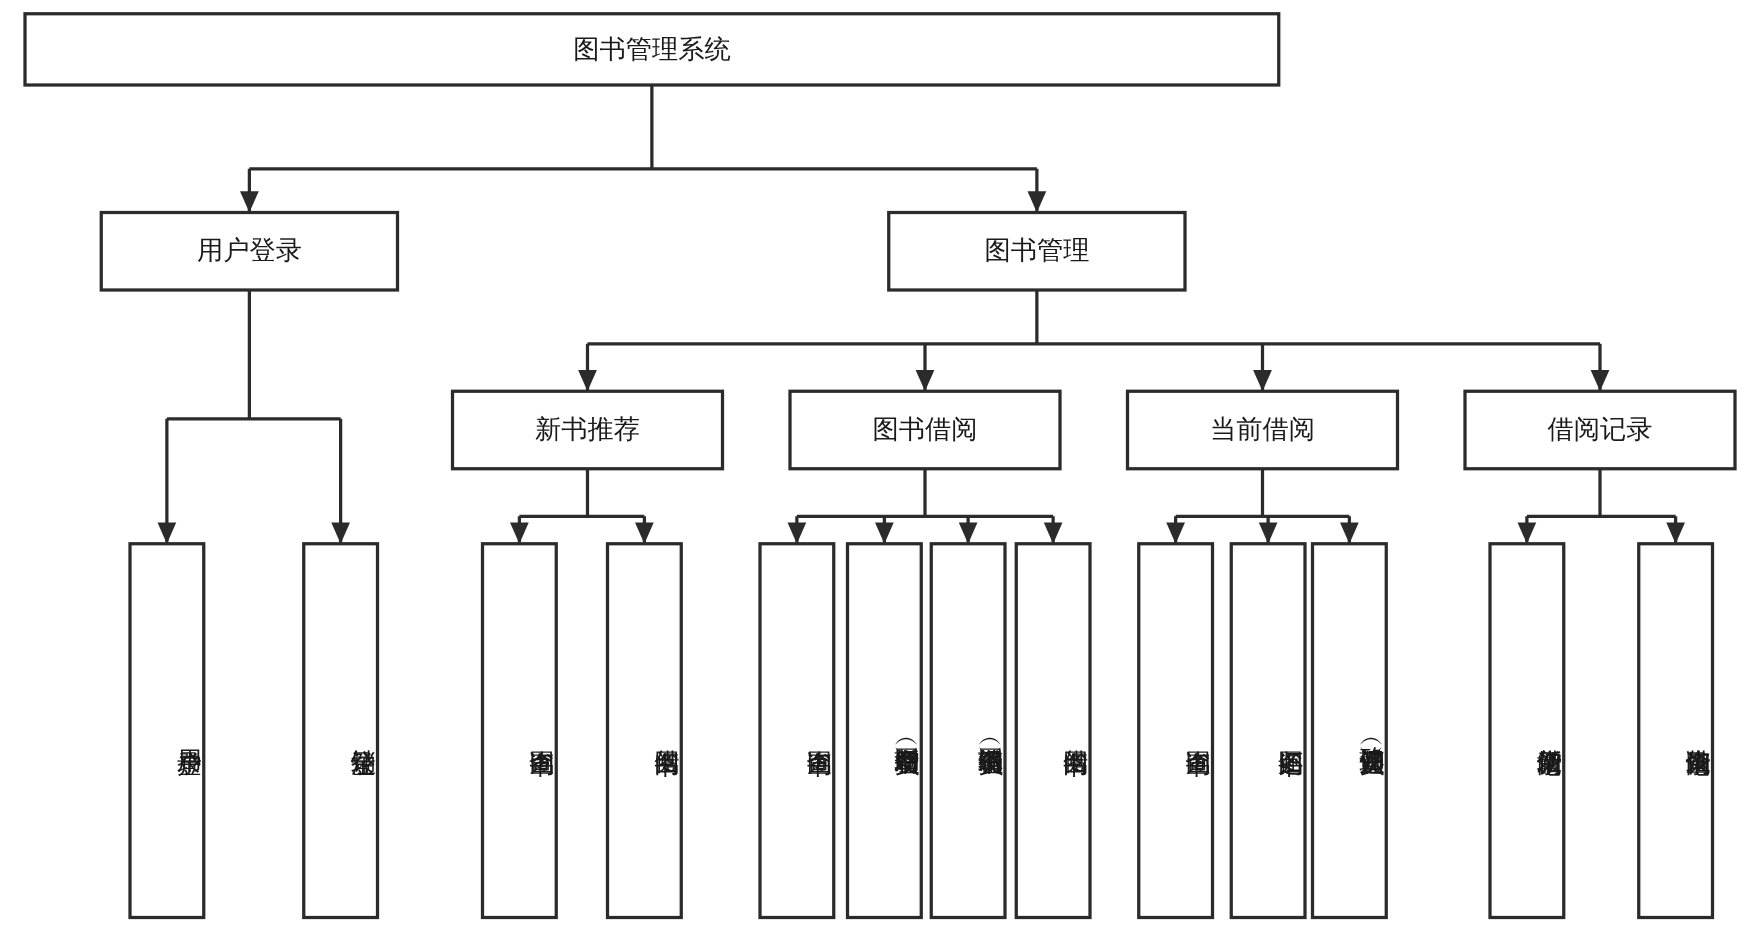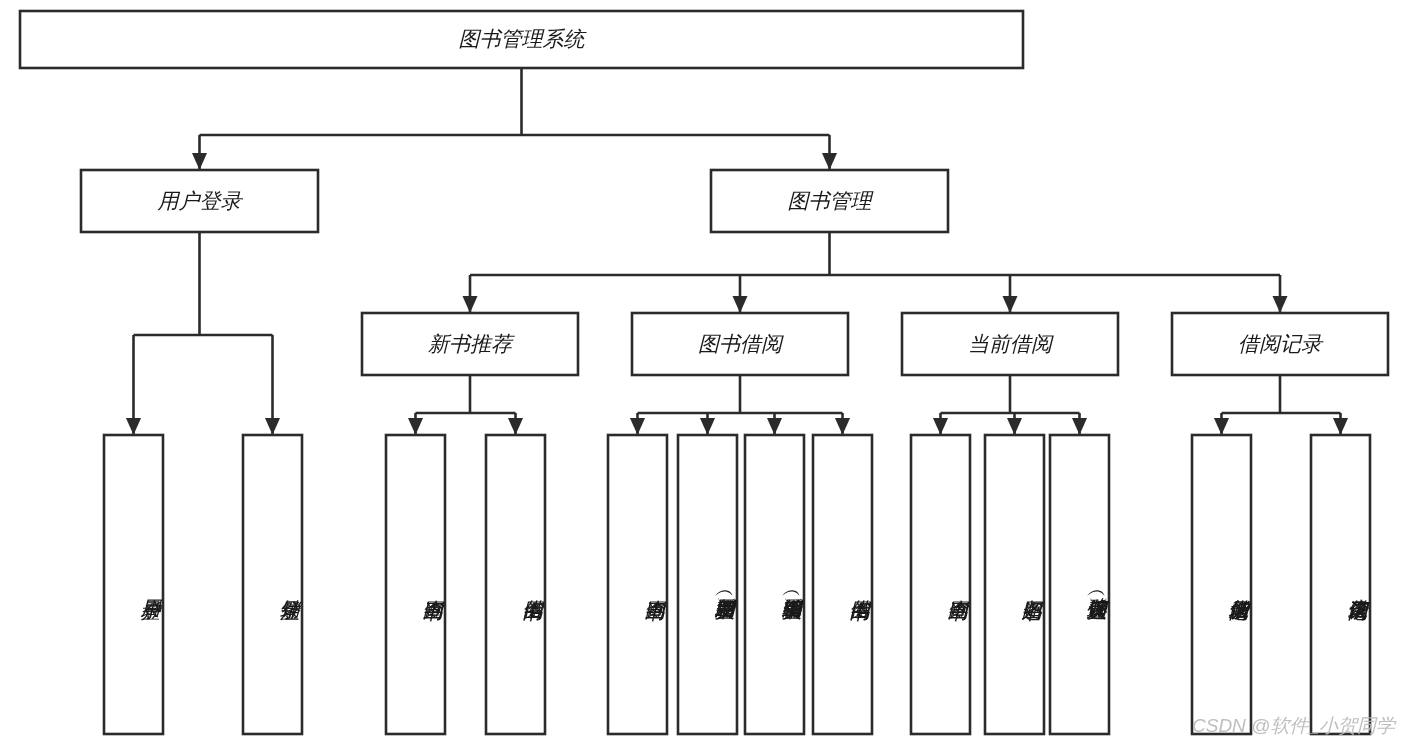--- a/index.html
+++ b/index.html
@@ -9,21 +9,20 @@
   }
   body {
     font-family: "Liberation Sans", "DejaVu Sans", sans-serif;
   }
   #diagram-root {
     position: relative;
     width: 1405px;
     height: 747px;
     background: #ffffff;
     overflow: hidden;
-    font-style: italic;
   }
   svg.flow {
     position: absolute;
     top: 0;
     left: 0;
     width: 1405px;
     height: 747px;
   }
   .box-rect {
     fill: #ffffff;
@@ -171,14 +170,13 @@
       <div class="leaf-label" style="left: 680px; top: 445px; width: 55px; height: 279px;">新增图书（管理员）</div>
       <div class="leaf-label" style="left: 747px; top: 445px; width: 55px; height: 279px;">编辑图书（管理员）</div>
       <div class="leaf-label" style="left: 815px; top: 445px; width: 55px; height: 279px;">借阅图书</div>
       <div class="leaf-label" style="left: 913px; top: 445px; width: 55px; height: 279px;">查询图书</div>
       <div class="leaf-label" style="left: 987px; top: 445px; width: 55px; height: 279px;">归还图书</div>
       <div class="leaf-label" style="left: 1052px; top: 445px; width: 55px; height: 279px;">确认归还（管理员）</div>
       <div class="leaf-label" style="left: 1194px; top: 445px; width: 55px; height: 279px;">新增借阅记录</div>
       <div class="leaf-label" style="left: 1313px; top: 445px; width: 55px; height: 279px;">查询借阅记录</div>
     </div>
 
-  <div class="watermark" style="left:1192px; top:713px;">CSDN @软件_小贺同学</div>
 </div>
 
 </body></html>

